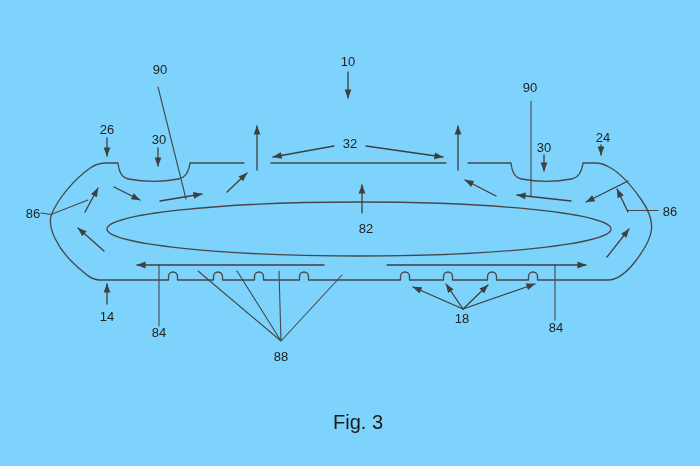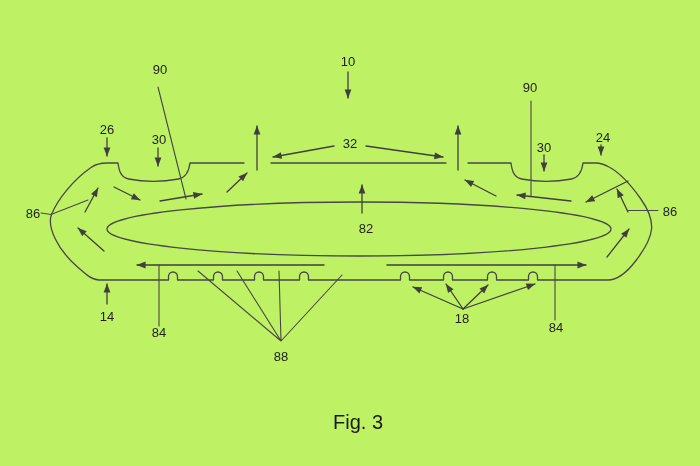--- a/index.html
+++ b/index.html
@@ -5,21 +5,21 @@
   html, body {
     margin: 0;
     padding: 0;
     background: #ffffff;
     font-family: "Liberation Sans", sans-serif;
   }
   .stage {
     position: relative;
     width: 700px;
     height: 466px;
-    background: #bef264;
+    background: #7dd3fc;
     overflow: hidden;
   }
   svg { position: absolute; inset: 0; display: block; }
   .ln   { fill: none; stroke: #474747; stroke-width: 1.3; stroke-linecap: round; stroke-linejoin: round; }
   .thin { fill: none; stroke: #474747; stroke-width: 1.1; stroke-linecap: round; }
   .arr  { fill: none; stroke: #3f3f3f; stroke-width: 1.3; stroke-linecap: round; marker-end: url(#arw); }
   .num  { font-size: 13px; fill: #1f1f1f; text-anchor: middle; }
   .cap  { font-size: 20px; fill: #1a1a1a; text-anchor: middle; }
 </style>
 </head>

